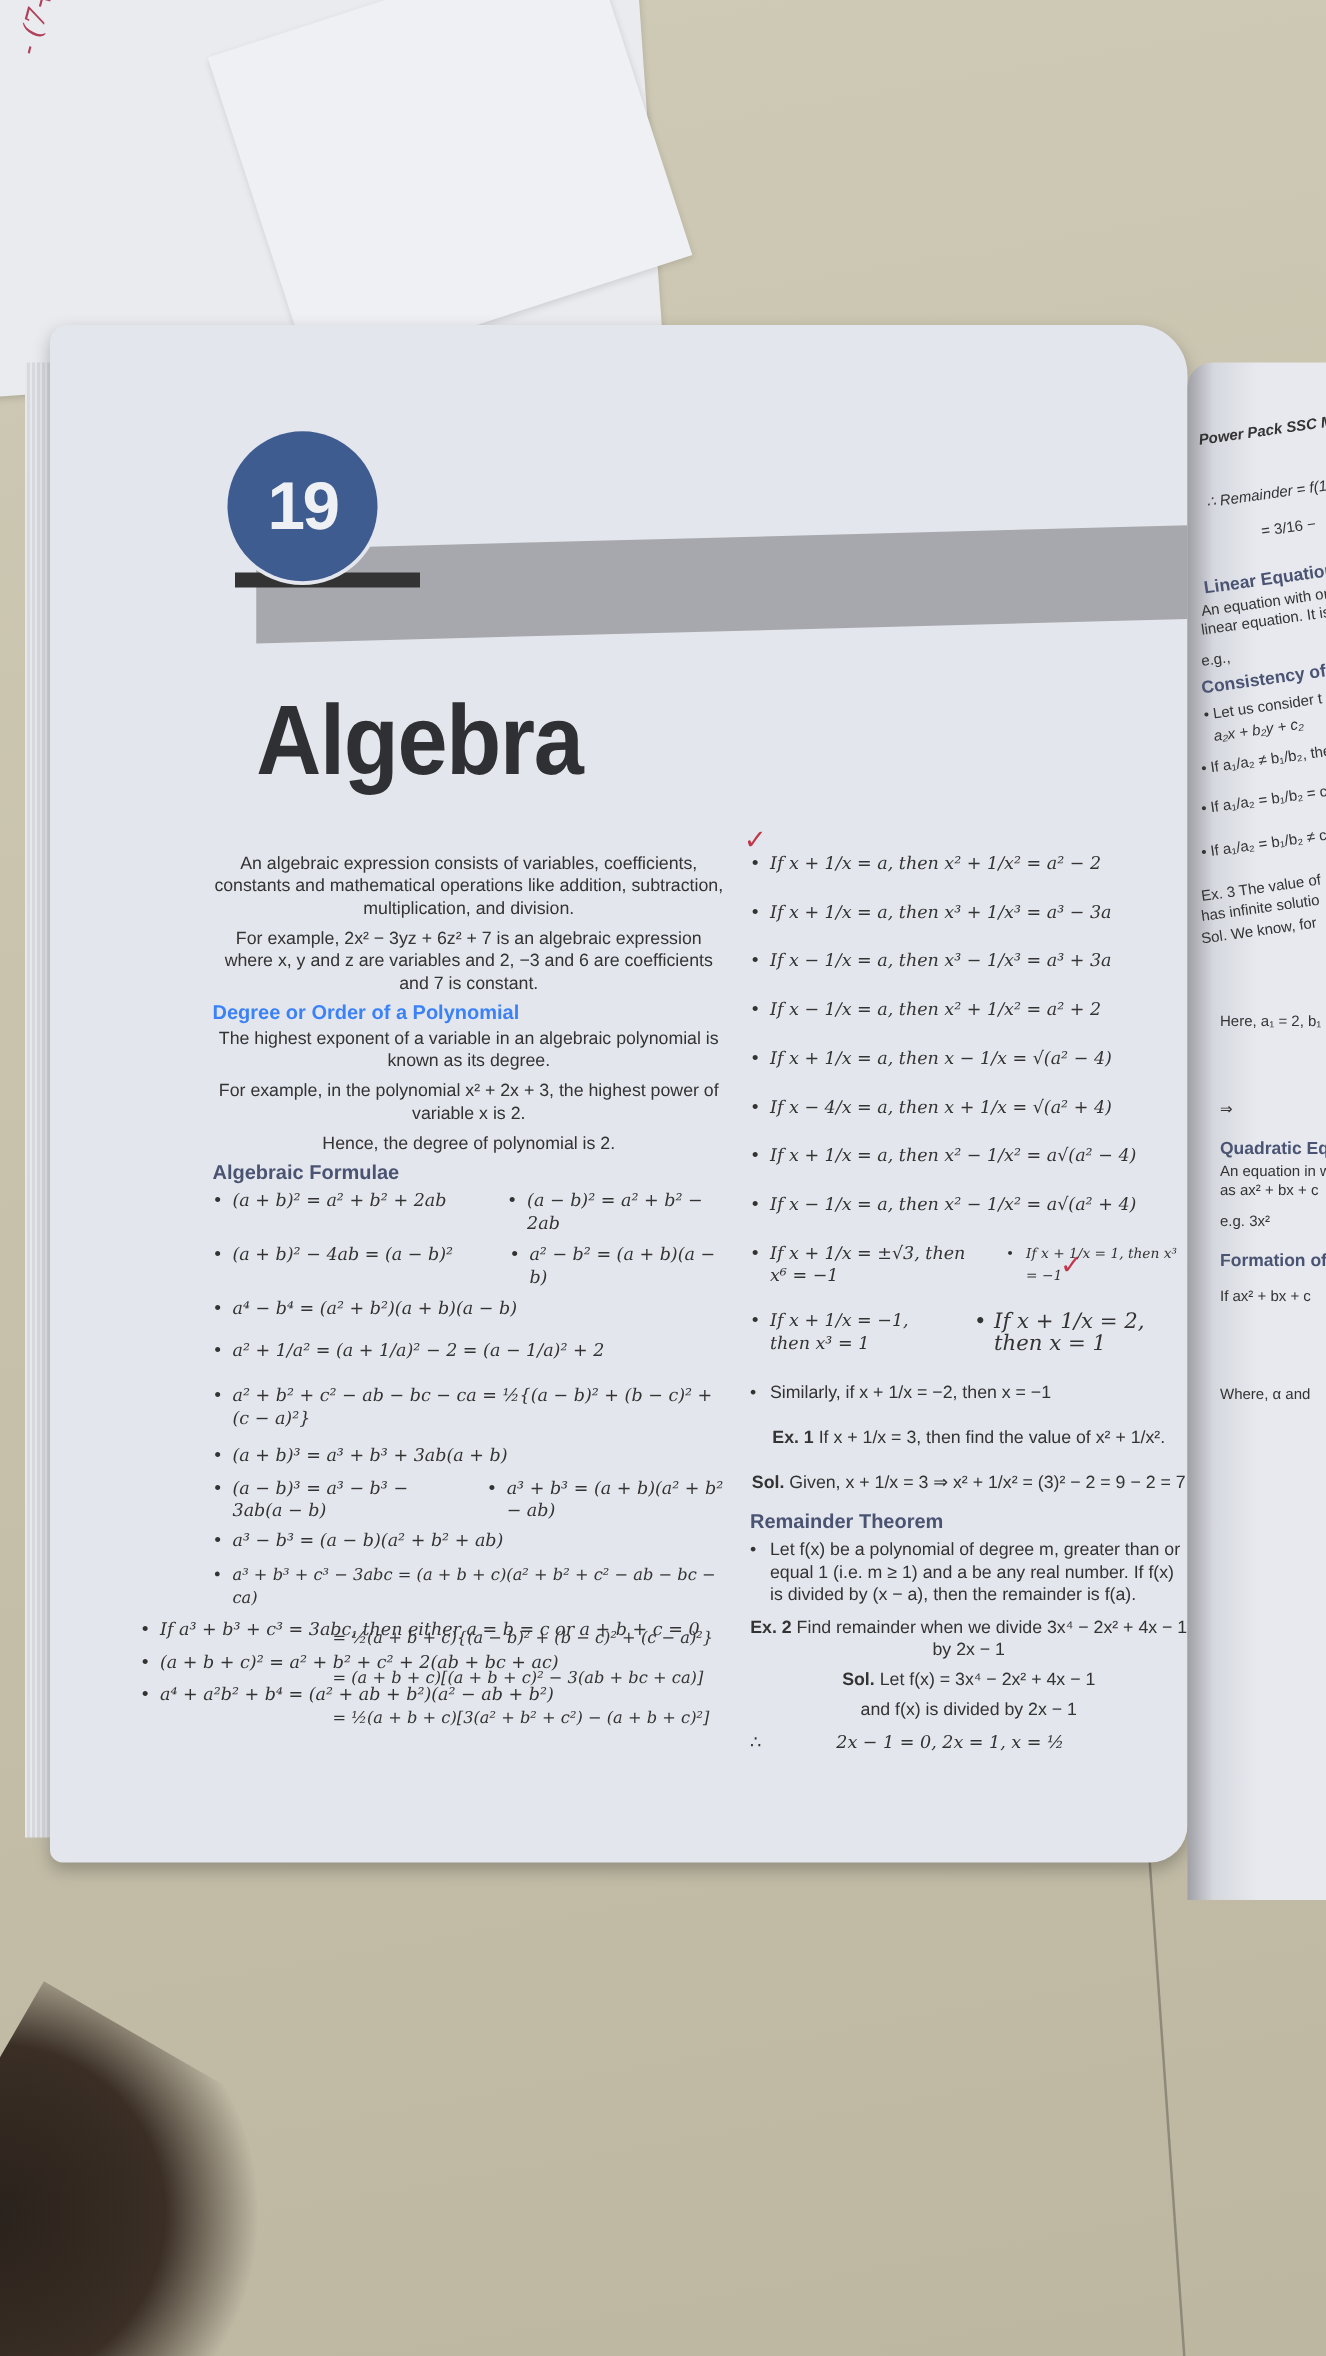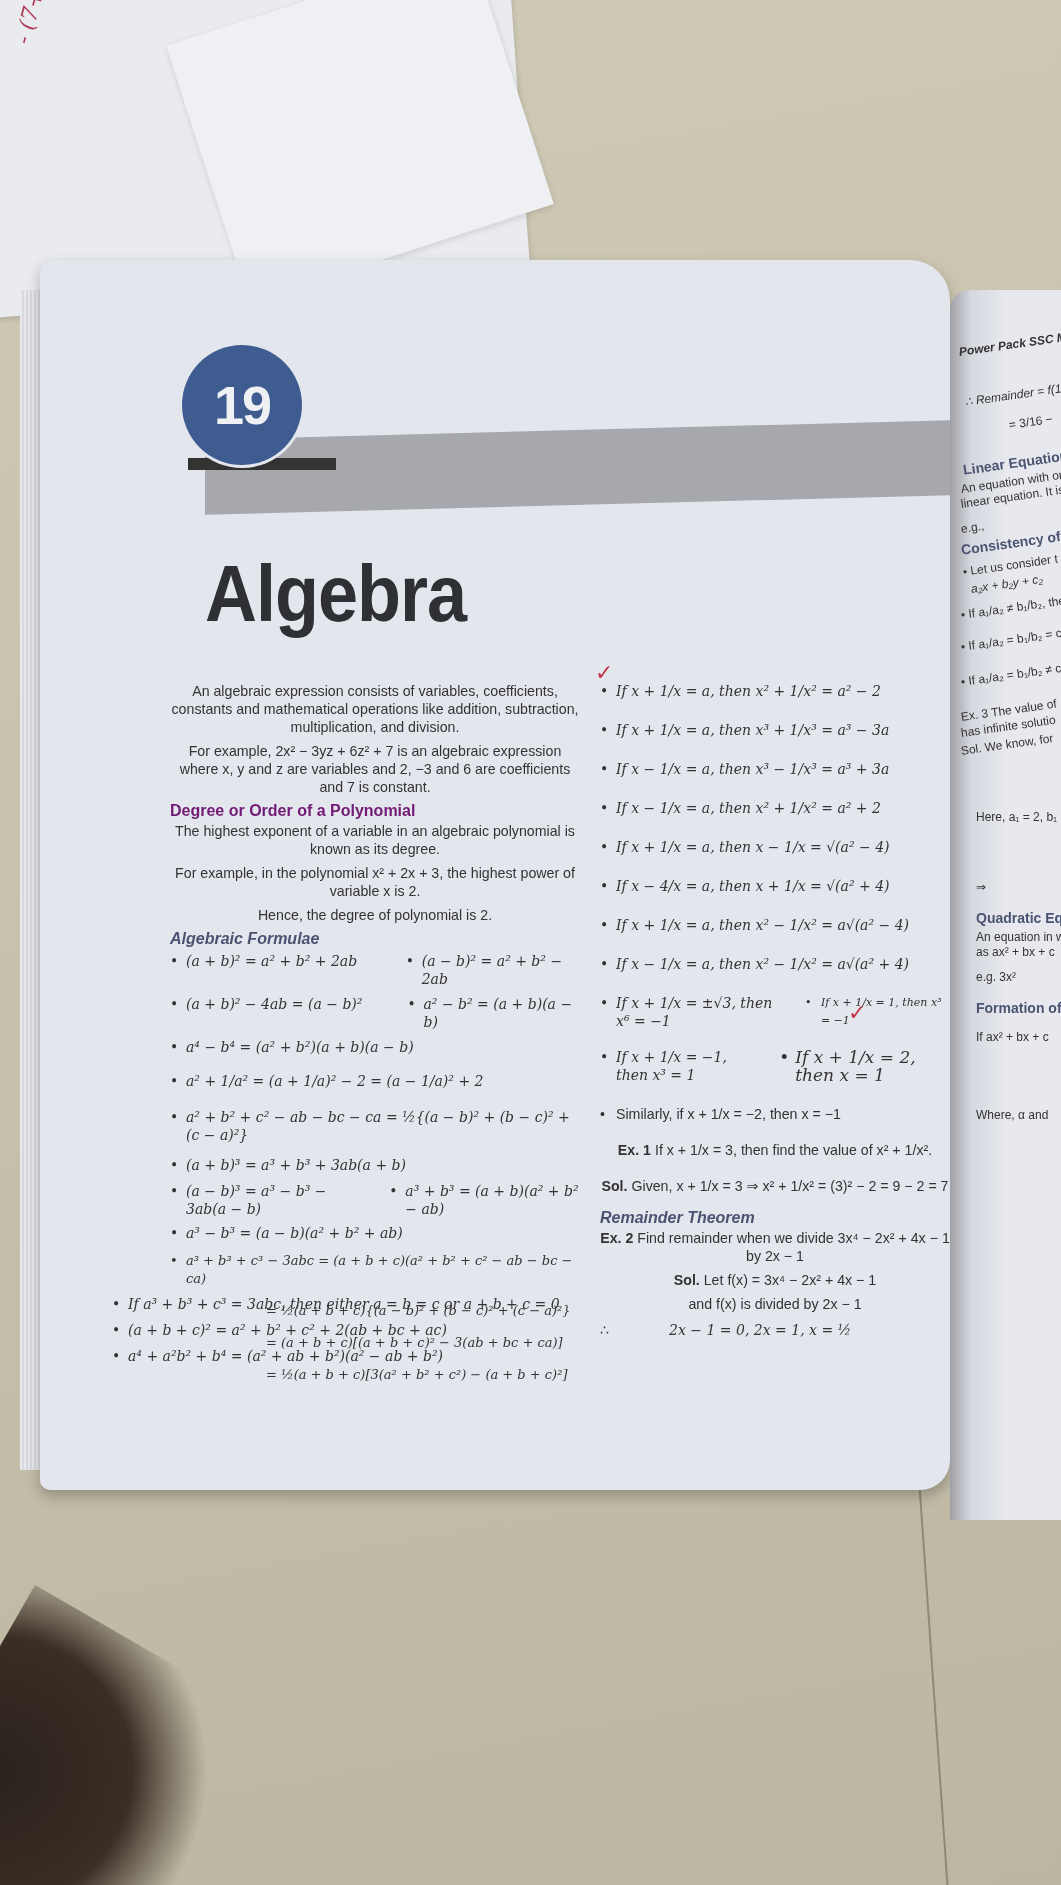--- a/index.html
+++ b/index.html
@@ -13,22 +13,22 @@
   .hair{position:absolute;left:-60px;top:1640px;width:300px;height:300px;background:radial-gradient(circle at 20% 60%,#2a221c 0%,#3a2e25 45%,transparent 70%);transform:rotate(30deg);}
   .book-edge{position:absolute;left:20px;top:290px;width:80px;height:1180px;background:repeating-linear-gradient(90deg,#e7e8ec 0 2px,#d8d9de 2px 4px);}
   .page{position:absolute;left:40px;top:260px;width:910px;height:1230px;background:#e4e6ed;border-radius:14px 40px 30px 10px;box-shadow:0 6px 14px rgba(0,0,0,.25);}
   .right-page{position:absolute;left:950px;top:290px;width:140px;height:1230px;background:linear-gradient(90deg,#9fa0a6 0%,#d6d8df 15%,#e7e9ef 40%);border-radius:20px 0 0 0;overflow:hidden;}
   .chapter-badge{position:absolute;left:182px;top:345px;width:120px;height:120px;border-radius:50%;background:#3f5c91;color:#eef0f4;font-weight:bold;font-size:54px;display:flex;align-items:center;justify-content:center;font-family:"Liberation Sans",sans-serif;letter-spacing:-2px;z-index:3;box-shadow:0 0 0 3px #e4e6ed;}
   .header-band{position:absolute;left:205px;top:430px;width:745px;height:75px;background:#a7a8ad;transform:skewY(-1.5deg);z-index:1;}
   .black-bar{position:absolute;left:188px;top:458px;width:148px;height:12px;background:#333;z-index:2;}
   .chapter-title{position:absolute;left:205px;top:548px;font-size:72px;font-weight:bold;color:#2f3033;letter-spacing:-1px;font-family:"Liberation Sans",sans-serif;transform:scaleY(1.1);transform-origin:left top;}
   .col{position:absolute;font-size:14.2px;line-height:18px;color:#333;}
   .col p{margin:0 0 6px 0;text-align:center;}
-  .h{font-weight:bold;font-size:16px;color:#701a75;margin:6px 0 2px 0;}
-  .h.blue{color:#4a5472;font-style:italic;}
+  .h{font-weight:bold;font-size:16px;color:#3b82f6;margin:6px 0 2px 0;}
+  .h.blue{color:#4a5472;}
   .bul{position:relative;padding-left:16px;margin:0;}
   .bul::before{content:"•";position:absolute;left:0;top:0;}
   .formula{font-family:"DejaVu Serif",serif;font-style:italic;font-size:14px;}
   .row{display:flex;gap:30px;}
   .red-tick{position:absolute;color:#c2364a;font-size:22px;font-family:"DejaVu Sans",sans-serif;}
   .sidetxt{position:absolute;font-size:12px;color:#333;transform:rotate(-8deg);transform-origin:left top;white-space:nowrap;}
   .sidehead{font-weight:bold;color:#4a5472;font-size:14px;}
 </style>
 </head>
 <body>
@@ -129,20 +129,21 @@
     <div class="bul formula" style="font-size:11px">If x + 1/x = 1, then x³ = −1</div>
   </div>
   <div class="row" style="gap:16px;margin-bottom:21px">
     <div class="bul formula" style="width:205px">If x + 1/x = −1, then x³ = 1</div>
     <div class="bul formula" style="font-size:17px">If x + 1/x = 2, then x = 1</div>
   </div>
   <div class="bul" style="margin-bottom:18px">Similarly, if x + 1/x = −2, then x = −1</div>
   <p style="margin-bottom:18px"><b>Ex. 1</b> <span>If x + 1/x = 3, then find the value of x² + 1/x².</span></p>
   <p style="margin-bottom:14px"><b>Sol.</b> <span>Given, x + 1/x = 3 ⇒ x² + 1/x² = (3)² − 2 = 9 − 2 = 7</span></p>
   <div class="h blue">Remainder Theorem</div>
+  <div class="bul" style="margin:4px 0 8px 0">Let f(x) be a polynomial of degree m, greater than or equal 1 (i.e. m ≥ 1) and a be any real number. If f(x) is divided by (x − a), then the remainder is f(a).</div>
   <p><b>Ex. 2</b> <span>Find remainder when we divide 3x⁴ − 2x² + 4x − 1 by 2x − 1</span></p>
   <p><b>Sol.</b> <span>Let f(x) = 3x⁴ − 2x² + 4x − 1</span></p>
   <p>and f(x) is divided by 2x − 1</p>
   <div class="row" style="gap:60px;margin-top:8px">
     <span>∴</span>
     <span class="formula">2x − 1 = 0, 2x = 1, x = ½</span>
   </div>
 </div>
 
 </body></html>

